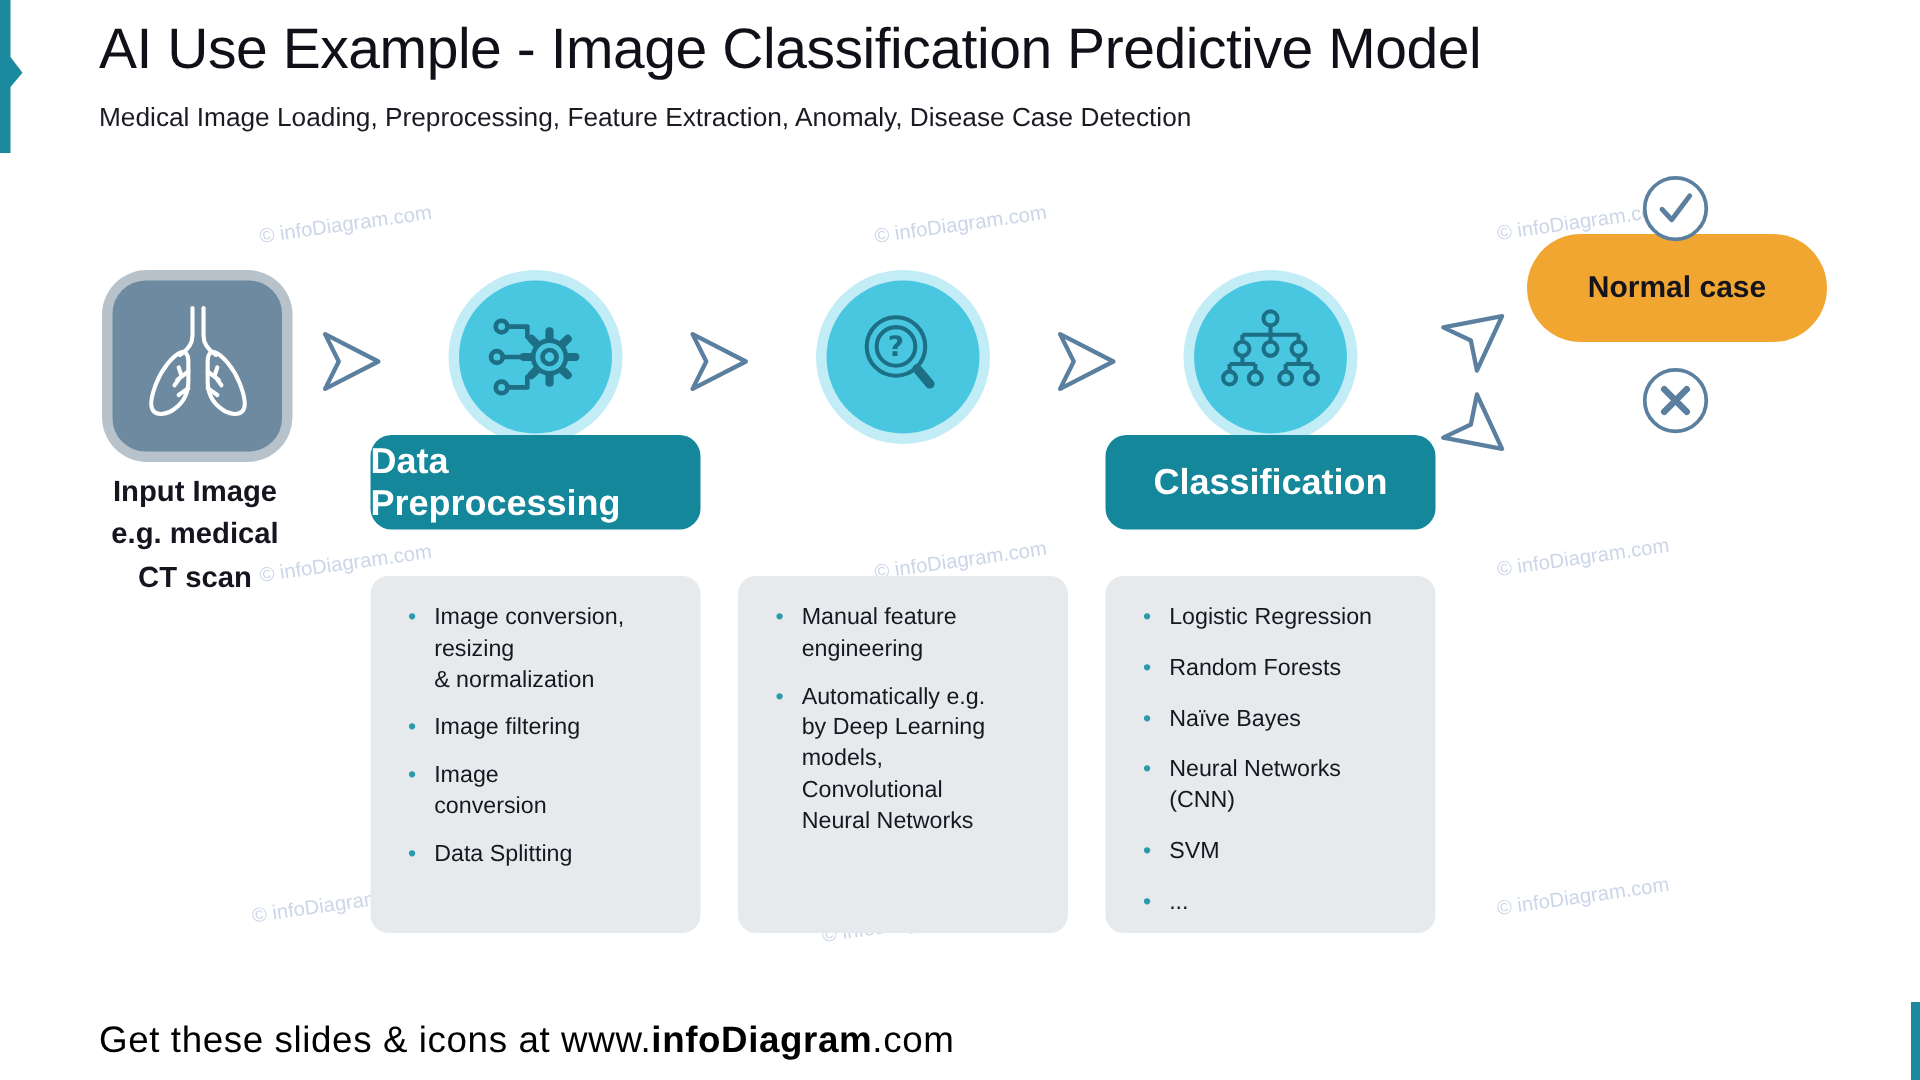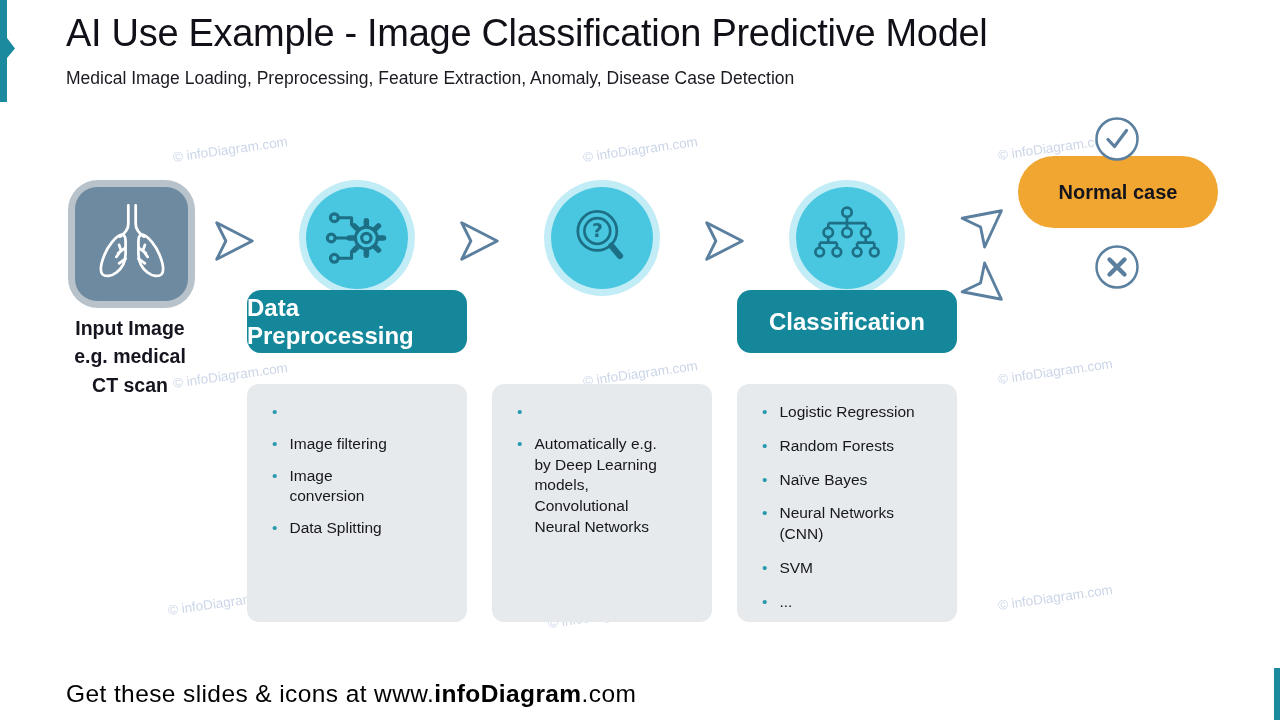--- a/index.html
+++ b/index.html
@@ -182,39 +182,44 @@
       </svg>
     </div>
   </div>
 
   <div class="stage-btn" style="left:247px">Data Preprocessing</div>
   <div class="stage-btn" style="left:737px">Classification</div>
 
   <div class="stage-box" style="left:247px">
     <div class="bullet">
         <span class="dot">•</span>
+        <span class="bullet-text">Image conversion,
+resizing
+&amp; normalization</span>
       </div>
     <div class="bullet">
         <span class="dot">•</span>
         <span class="bullet-text">Image filtering</span>
       </div>
     <div class="bullet">
         <span class="dot">•</span>
         <span class="bullet-text">Image
 conversion</span>
       </div>
     <div class="bullet">
         <span class="dot">•</span>
         <span class="bullet-text">Data Splitting</span>
       </div>
   </div>
 
   <div class="stage-box" style="left:492px">
     <div class="bullet">
         <span class="dot">•</span>
+        <span class="bullet-text">Manual feature
+engineering</span>
       </div>
     <div class="bullet">
         <span class="dot">•</span>
         <span class="bullet-text">Automatically e.g.
 by Deep Learning
 models,
 Convolutional
 Neural Networks</span>
       </div>
   </div>

